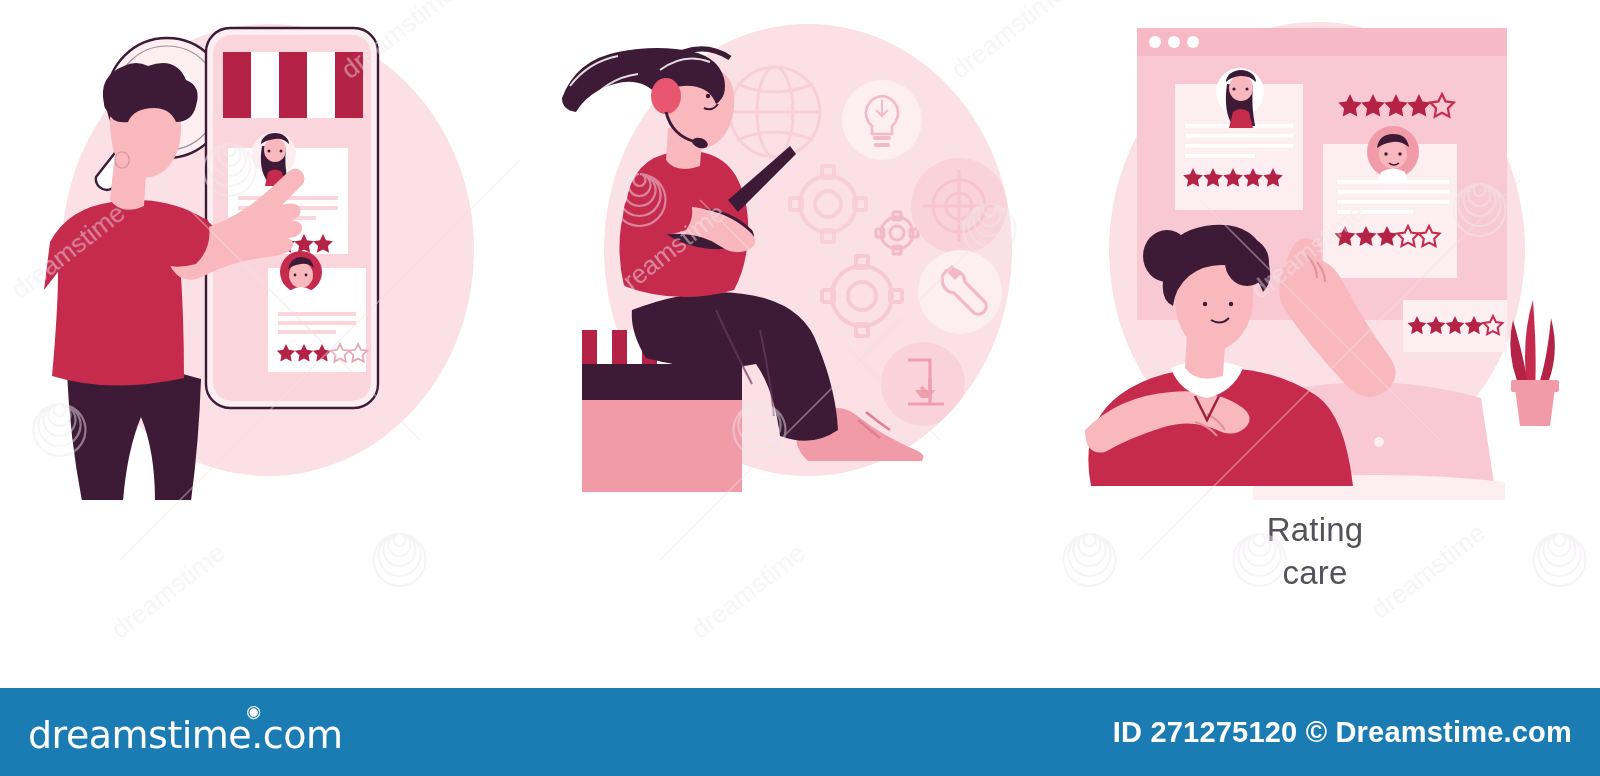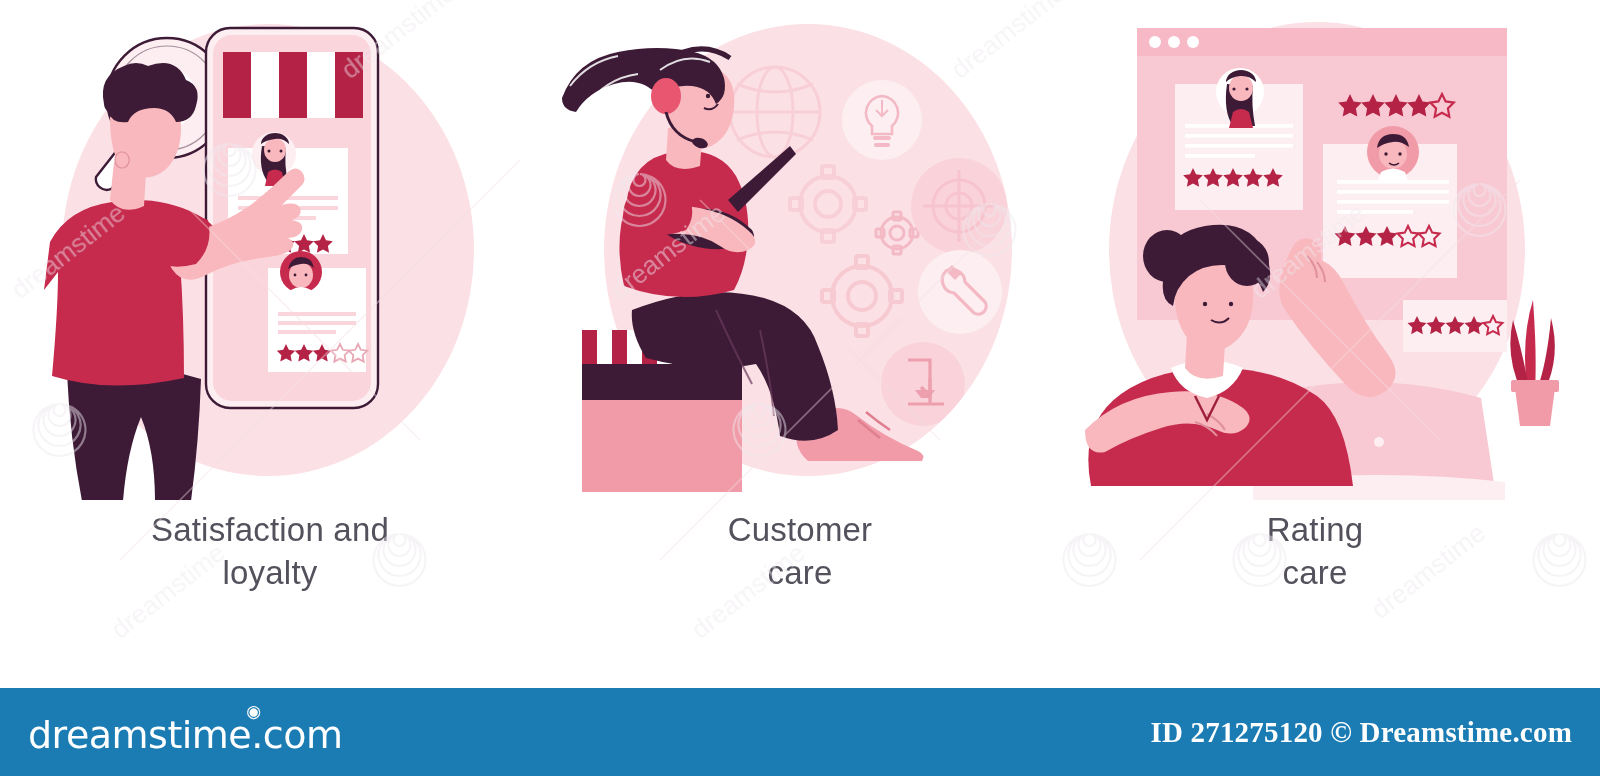--- a/index.html
+++ b/index.html
@@ -89,21 +89,21 @@
     padding-top: 6px;
   }
   #footer-logo .spiral {
     position: absolute;
     right: 82px;
     top: -6px;
     font-size: 17px;
   }
   #footer-id {
     color: #ffffff;
-    font-family: Liberation Serif, serif;
+    font-family: Liberation Sans, sans-serif;
     font-size: 29px;
     font-weight: 700;
     letter-spacing: 0.2px;
   }
 </style>
 </head>
 <body>
 
 <div id="stage">
 
@@ -190,22 +190,20 @@
         <path d="M104 162 q24 -6 32 10 l-2 34 q-22 10 -34 -6 Z" fill="#f8b8bd"></path>
         <path d="M100 118 q6 -28 34 -30 q30 -2 36 26 q4 30 -8 48 q-14 20 -38 14 q-24 -8 -24 -58 Z" fill="#f8b8bd"></path>
         <path d="M94 104 q-6 -28 20 -38 q12 -6 24 0 q28 -10 38 14 q16 6 10 26 q-4 16 -20 16 q-6 -14 -22 -14 q-20 0 -26 14 q-16 2 -20 -10 q-4 -4 -4 -8 Z" fill="#3d1b37"></path>
         <path d="M112 152 a7 8 0 1 0 0.2 0 Z" fill="#f8b8bd" stroke="#e0909c" stroke-width="1.2"></path>
 
         <path d="M168 236 q44 -10 74 -32 q18 -14 36 -32 q8 -7 14 0 q6 8 -2 15 l-18 18 q14 -4 18 3 q3 8 -8 12 q12 2 10 10 q-2 7 -14 8 q8 4 4 10 q-5 7 -24 9 q-36 4 -62 18 q-22 12 -34 -6 q-10 -16 6 -33 Z" fill="#f8b8bd"></path>
 
         <path d="M150 218 q30 -6 48 2 q6 26 -12 44 q-30 8 -48 -8 q-4 -24 12 -38 Z" fill="#c62b4e"></path>
       </g>
     </svg>
-    <div class="caption">Satisfaction and
-loyalty</div>
   </div>
 
   <div class="panel" id="panel-2">
     <svg class="art" viewBox="0 0 520 500" xmlns="http://www.w3.org/2000/svg">
       <defs>
         <clipPath id="blob2">
           <ellipse cx="268" cy="250" rx="204" ry="226"></ellipse>
         </clipPath>
       </defs>
       <ellipse cx="268" cy="250" rx="204" ry="226" fill="#fbe0e5"></ellipse>
@@ -325,22 +323,20 @@
         <g>
           <path d="M124 62 q36 -24 66 -4" stroke="#3d1b37" stroke-width="5" fill="none"></path>
           <ellipse cx="126" cy="96" rx="15" ry="18" fill="#e8566f"></ellipse>
           <path d="M126 112 q6 24 30 30" stroke="#3d1b37" stroke-width="3" fill="none"></path>
           <ellipse cx="160" cy="143" rx="8" ry="5" fill="#3d1b37" transform="rotate(18 160 143)"></ellipse>
         </g>
         <circle cx="168" cy="96" r="2.2" fill="#3d1b37"></circle>
         <path d="M178 104 q-6 8 -14 4" stroke="#3d1b37" stroke-width="2" fill="none"></path>
       </g>
     </svg>
-    <div class="caption">Customer
-care</div>
   </div>
 
   <div class="panel" id="panel-3">
     <svg class="art" viewBox="0 0 520 500" xmlns="http://www.w3.org/2000/svg">
       <ellipse cx="262" cy="250" rx="208" ry="228" fill="#fbe0e5"></ellipse>
 
       <g>
         <rect x="82" y="28" width="370" height="292" fill="#f9c9d3"></rect>
         <rect x="82" y="28" width="370" height="28" fill="#f7b9c6"></rect>
         <circle cx="100" cy="42" r="6" fill="#ffffff"></circle>

